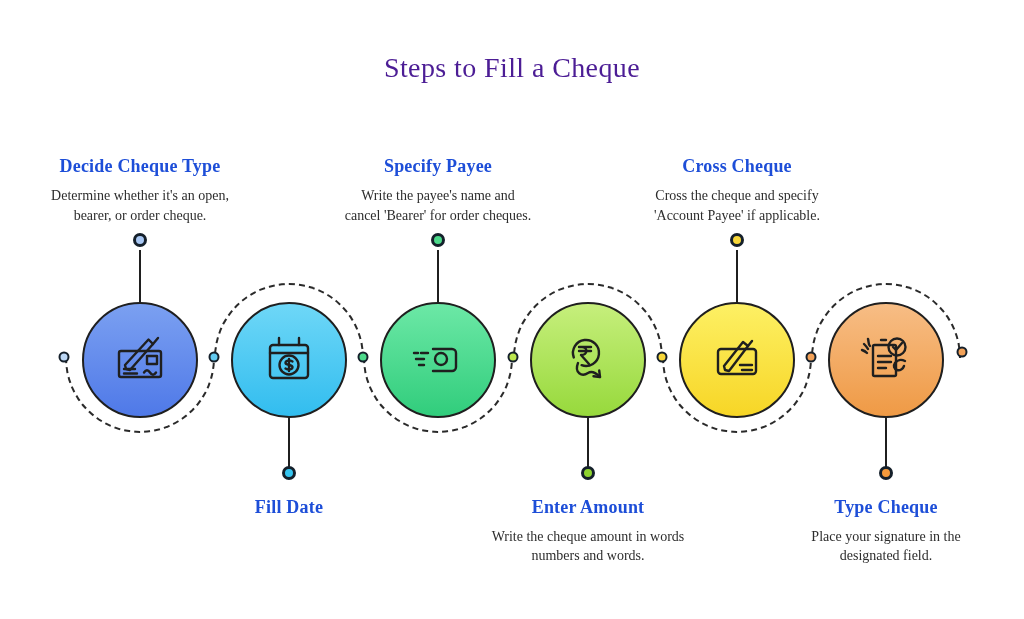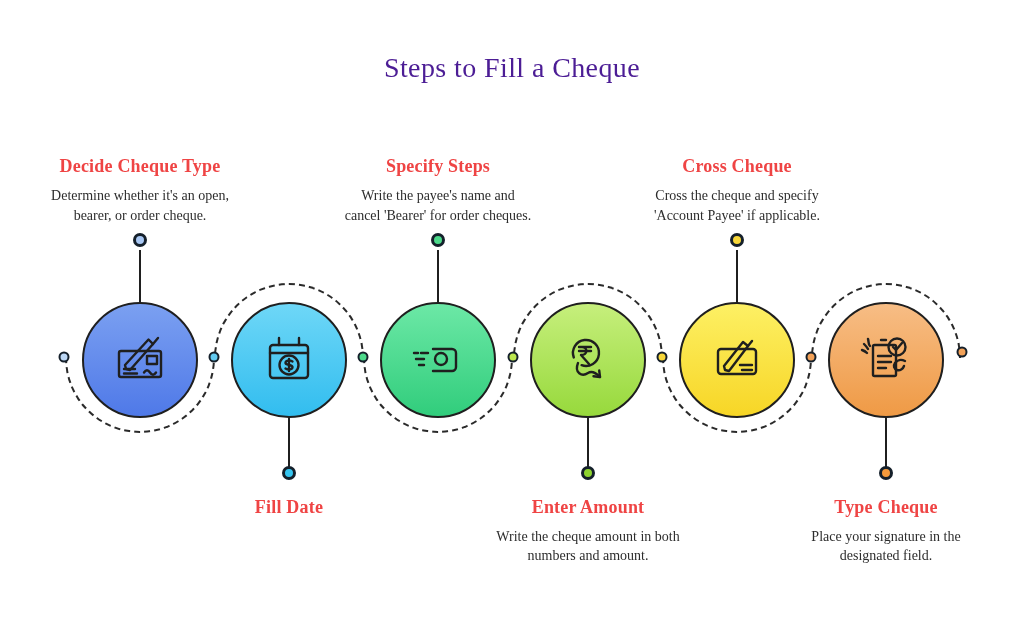--- a/index.html
+++ b/index.html
@@ -51,21 +51,21 @@
   .conn-dot {
     position:absolute; transform:translate(-50%,-50%);
     width:11px; height:11px; border-radius:50%;
     border:2.5px solid #15202b; background:#ccc;
   }
 
   
   .label { position:absolute; left:0; transform:translateX(-50%); text-align:center; }
   .label-top    { bottom:394px; }
   .label-bottom { top:497px; }
-  .label h3 { font-size:18px; font-weight:bold; color:#ef4444; letter-spacing:.2px; margin-bottom:9px; white-space:nowrap; }
+  .label h3 { font-size:18px; font-weight:bold; color:#1d4ed8; letter-spacing:.2px; margin-bottom:9px; white-space:nowrap; }
   .label p  { font-size:14px; line-height:1.38; color:#2d2d2d; }
   .d1 p { width:205px; } .d2 p { width:186px; } .d3 p { width:192px; }
   .d4 p { width:196px; } .d5 p { width:202px; } .d6 p { width:196px; }
 </style>
 </head>
 <body>
 
 <div class="canvas">
 
   <h1 class="page-title">Steps to Fill a Cheque</h1>
@@ -102,21 +102,21 @@
     </div>
     <div class="stem stem-down"></div>
     <div class="stem-dot stem-dot-bottom"></div>
     <div class="label label-bottom d2">
       <h3>Fill Date</h3>
     </div>
   </div>
 
   <div class="step" style="left: 438px; --c1: #6ce8a6; --c2: #31cd7c; --dot: #4cd98a;">
     <div class="label label-top d3">
-      <h3>Specify Steps</h3>
+      <h3>Specify Payee</h3>
       <p>Write the payee's name and cancel 'Bearer' for order cheques.</p>
     </div>
     <div class="stem-dot stem-dot-top"></div>
     <div class="stem stem-up"></div>
     <div class="arc arc-bottom"></div>
     <div class="circle">
       <svg width="62" height="62" viewBox="-31 -31 62 62">
         <path d="M-5 -11 h19 a4 4 0 0 1 4 4 v14 a4 4 0 0 1 -4 4 h-19"></path>
         <circle cx="3" cy="-1" r="6"></circle>
         <path d="M-24 -7 h4 M-17 -7 h7 M-22 -1 h8 M-19 5 h5"></path>
@@ -131,21 +131,21 @@
         <path d="M-14.2 -2.5 A 13 13 0 1 1 -6.4 5.2"></path>
         <path d="M-9 -13 H3 M-9 -9 H3 M-6 -13 c6 0 6 8 -1 8 l8 9"></path>
         <path d="M-10 3 C-14 13 -6 17 0 13 C4 10.5 8 13 12 17"></path>
         <path d="M12 17 L5.5 16.2 M12 17 L11.2 10.5"></path>
       </svg>
     </div>
     <div class="stem stem-down"></div>
     <div class="stem-dot stem-dot-bottom"></div>
     <div class="label label-bottom d4">
       <h3>Enter Amount</h3>
-      <p>Write the cheque amount in both numbers and amount.</p>
+      <p>Write the cheque amount in words numbers and words.</p>
     </div>
   </div>
 
   <div class="step" style="left: 737px; --c1: #fdf064; --c2: #f7d626; --dot: #f7d73a;">
     <div class="label label-top d5">
       <h3>Cross Cheque</h3>
       <p>Cross the cheque and specify 'Account Payee' if applicable.</p>
     </div>
     <div class="stem-dot stem-dot-top"></div>
     <div class="stem stem-up"></div>

